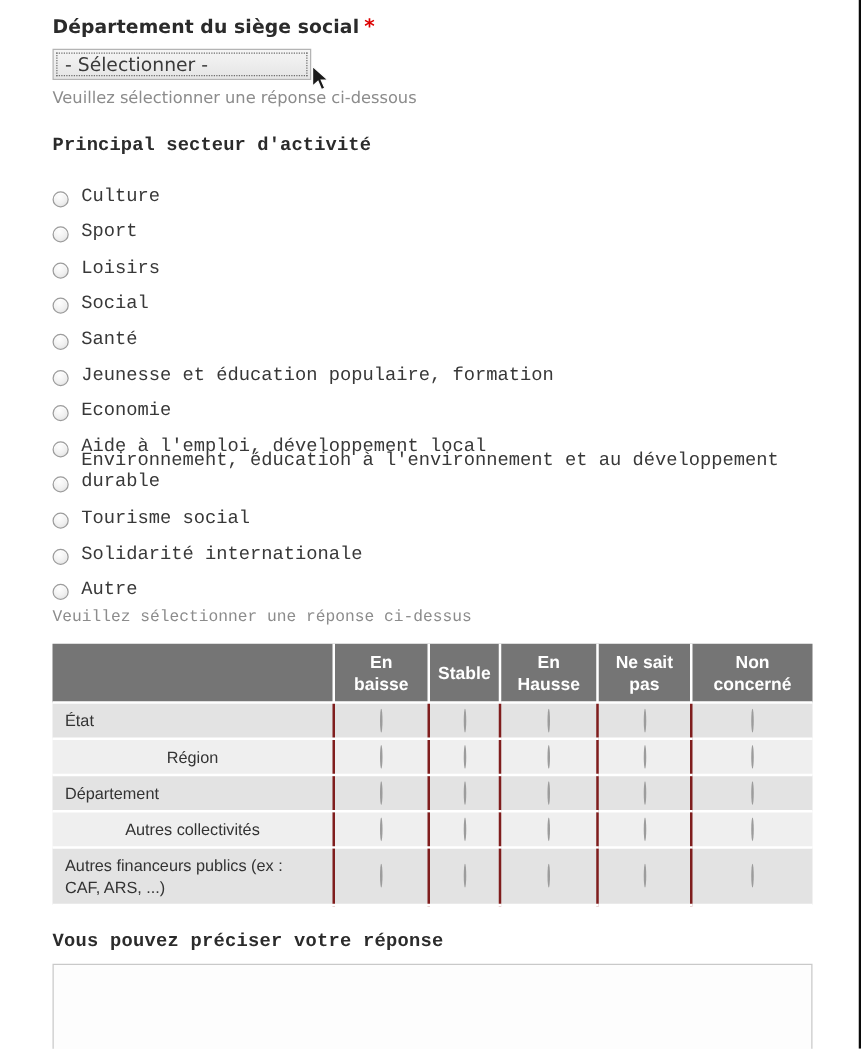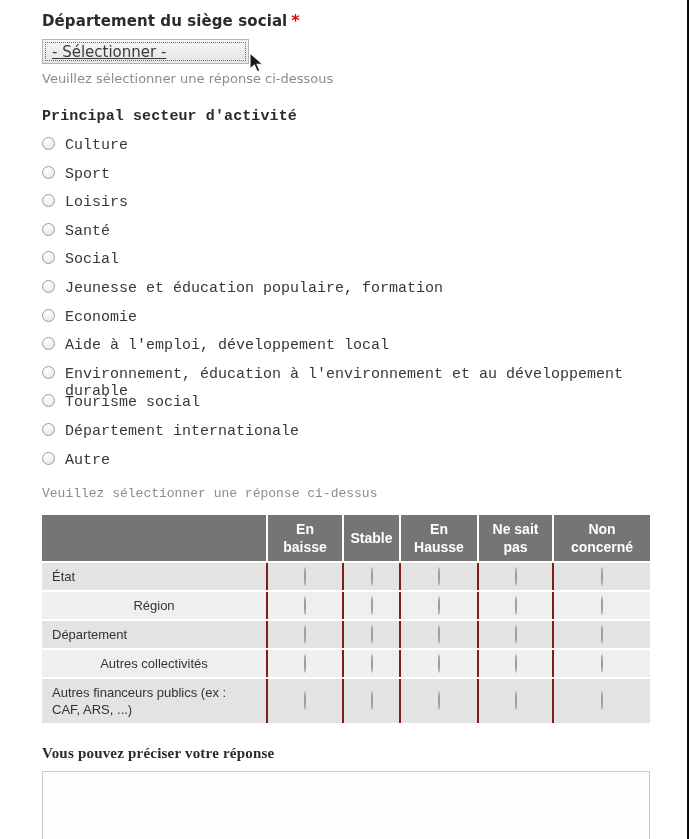--- a/index.html
+++ b/index.html
@@ -20,28 +20,28 @@
     margin-top:9px; width:207px; height:25px;
     background:linear-gradient(#f5f5f5,#e5e5e5);
     border:1px solid #b4b4b4;
     padding:2px; cursor:default;
   }
   .select-inner {
     width:100%; height:100%;
     border:1px dotted #6d6d6d;
     display:flex; align-items:center;
     padding:0 6px; font-size:15px; color:#3a3a3a;
-    white-space:nowrap; overflow:hidden;text-decoration:underline;
+    white-space:nowrap; overflow:hidden;
   }
   .helper { margin-top:7px; font-size:13px; color:#8c8c8c; }
 
   .section-gap { margin-top:21px;font-family:Liberation Mono, monospace; }
 
   .radio-list { margin-top:12px; }
-  .radio-row { display:flex; align-items:flex-start; height:28.6px; }
+  .radio-row { display:flex; align-items:flex-end; height:28.6px; }
   .radio-circle {
     width:13px; height:13px; border-radius:50%;
     border:1px solid #9c9c9c;
     background:radial-gradient(circle at 40% 30%, #fefefe 0%, #f0f0f0 55%, #dcdcdc 100%);
     box-shadow:inset 0 1px 1px rgba(255,255,255,.9);
     flex:0 0 auto; margin-right:10px;
   }
   .radio-label { font-size:15px; color:#383838; }
 
   .helper-bottom { margin-top:6px; font-size:13px; color:#8c8c8c; }
@@ -75,21 +75,21 @@
   }
   .matrix td.row-label {
     text-align:left; font-size:13px; color:#333;
     padding:5px 10px; line-height:17px;
   }
   .matrix tr.odd td { background:#e3e3e3; }
   .matrix tr.even td { background:#efefef;text-align:center; }
   .matrix .radio-circle { margin:0 auto; width:14px; height:14px; }
 
   .precise-label {
-    margin-top:20px; font-family:Liberation Serif, serif;
+    margin-top:20px; font-family:Liberation Mono, monospace;
     font-size:15px; font-weight:bold; color:#2b2b2b; letter-spacing:.2px;
   }
   textarea.details {
     margin-top:9px; width:608px; height:75px;
     border:1px solid #c9c9c9; background:#fdfdfd;
     resize:none; outline:none;
     font-family:"DejaVu Sans",sans-serif; font-size:14px; padding:4px 6px;
   }
 
   .cursor { position:absolute; left:249px; top:52px; pointer-events:none; z-index:10; }
@@ -117,49 +117,49 @@
         <div class="radio-row">
           <span class="radio-circle"></span>
           <span class="radio-label">Sport</span>
         </div>
         <div class="radio-row">
           <span class="radio-circle"></span>
           <span class="radio-label">Loisirs</span>
         </div>
         <div class="radio-row">
           <span class="radio-circle"></span>
+          <span class="radio-label">Social</span>
+        </div>
+        <div class="radio-row">
+          <span class="radio-circle"></span>
           <span class="radio-label">Santé</span>
         </div>
         <div class="radio-row">
           <span class="radio-circle"></span>
-          <span class="radio-label">Social</span>
-        </div>
-        <div class="radio-row">
-          <span class="radio-circle"></span>
           <span class="radio-label">Jeunesse et éducation populaire, formation</span>
         </div>
         <div class="radio-row">
           <span class="radio-circle"></span>
           <span class="radio-label">Economie</span>
         </div>
         <div class="radio-row">
           <span class="radio-circle"></span>
           <span class="radio-label">Aide à l'emploi, développement local</span>
         </div>
         <div class="radio-row">
           <span class="radio-circle"></span>
           <span class="radio-label">Environnement, éducation à l'environnement et au développement durable</span>
         </div>
         <div class="radio-row">
           <span class="radio-circle"></span>
           <span class="radio-label">Tourisme social</span>
         </div>
         <div class="radio-row">
           <span class="radio-circle"></span>
-          <span class="radio-label">Département internationale</span>
+          <span class="radio-label">Solidarité internationale</span>
         </div>
         <div class="radio-row">
           <span class="radio-circle"></span>
           <span class="radio-label">Autre</span>
         </div>
       </div>
     <div class="helper-bottom">Veuillez sélectionner une réponse ci-dessus</div>
   </div>
 
 

